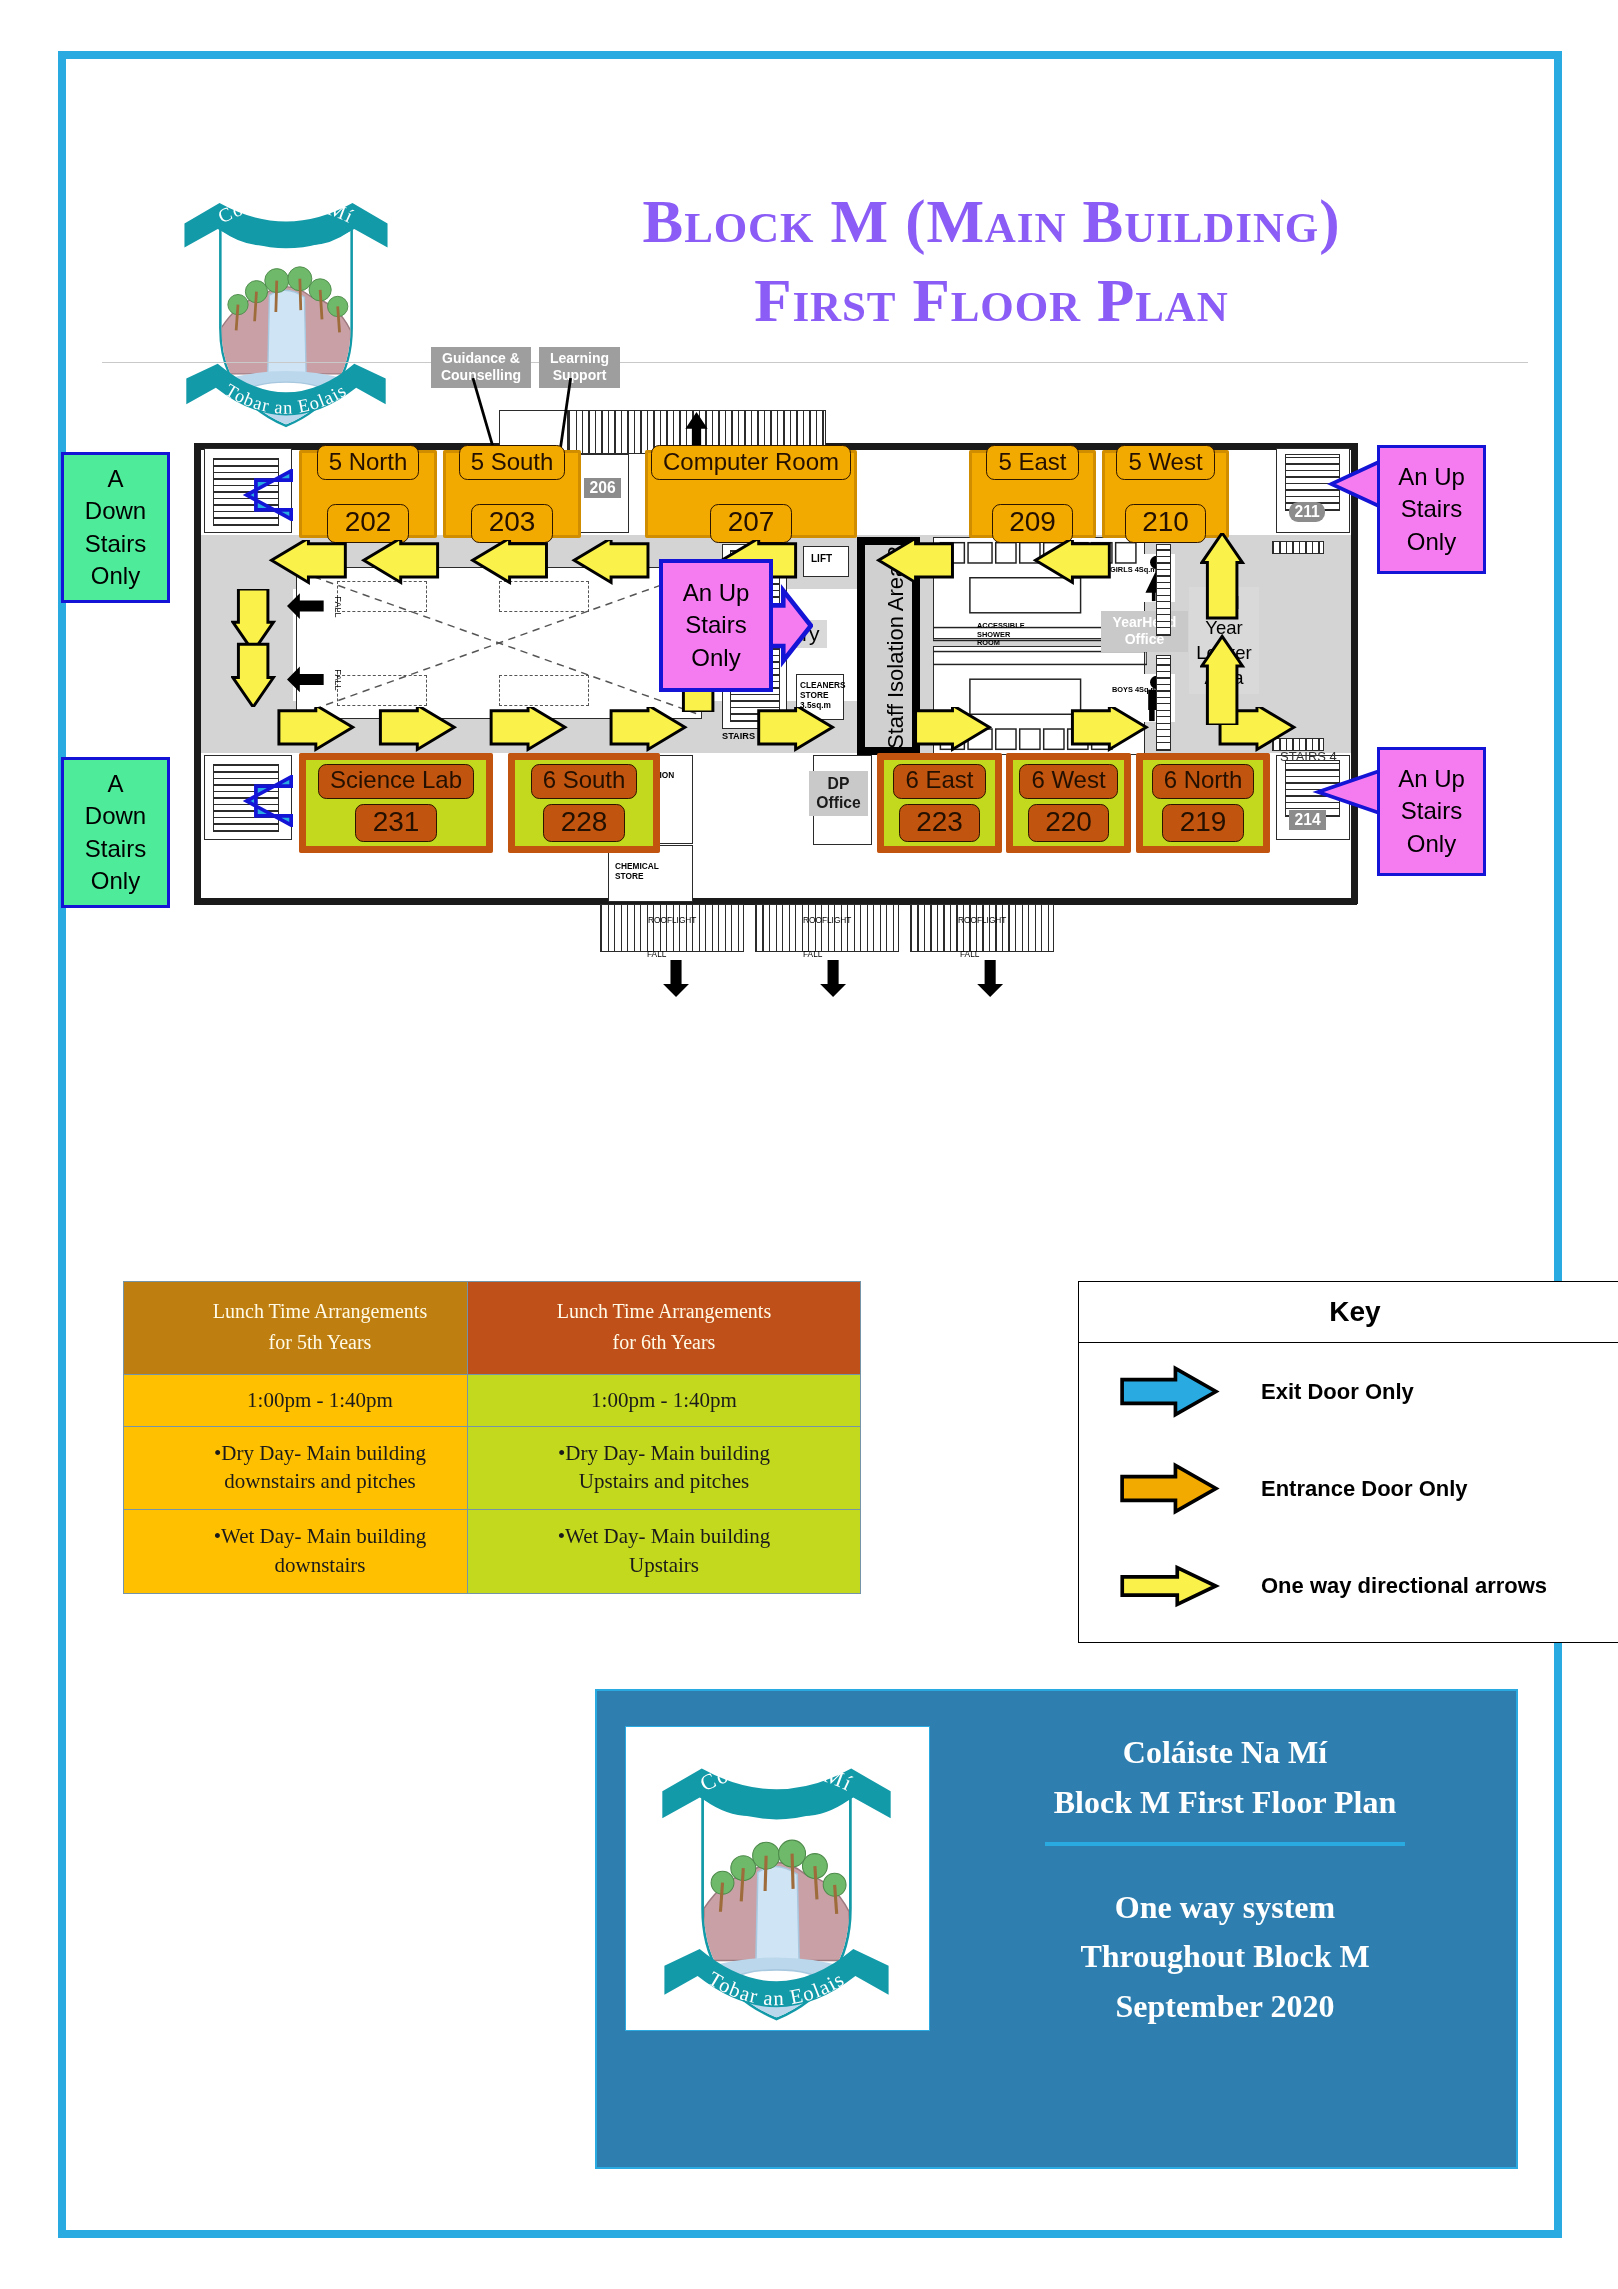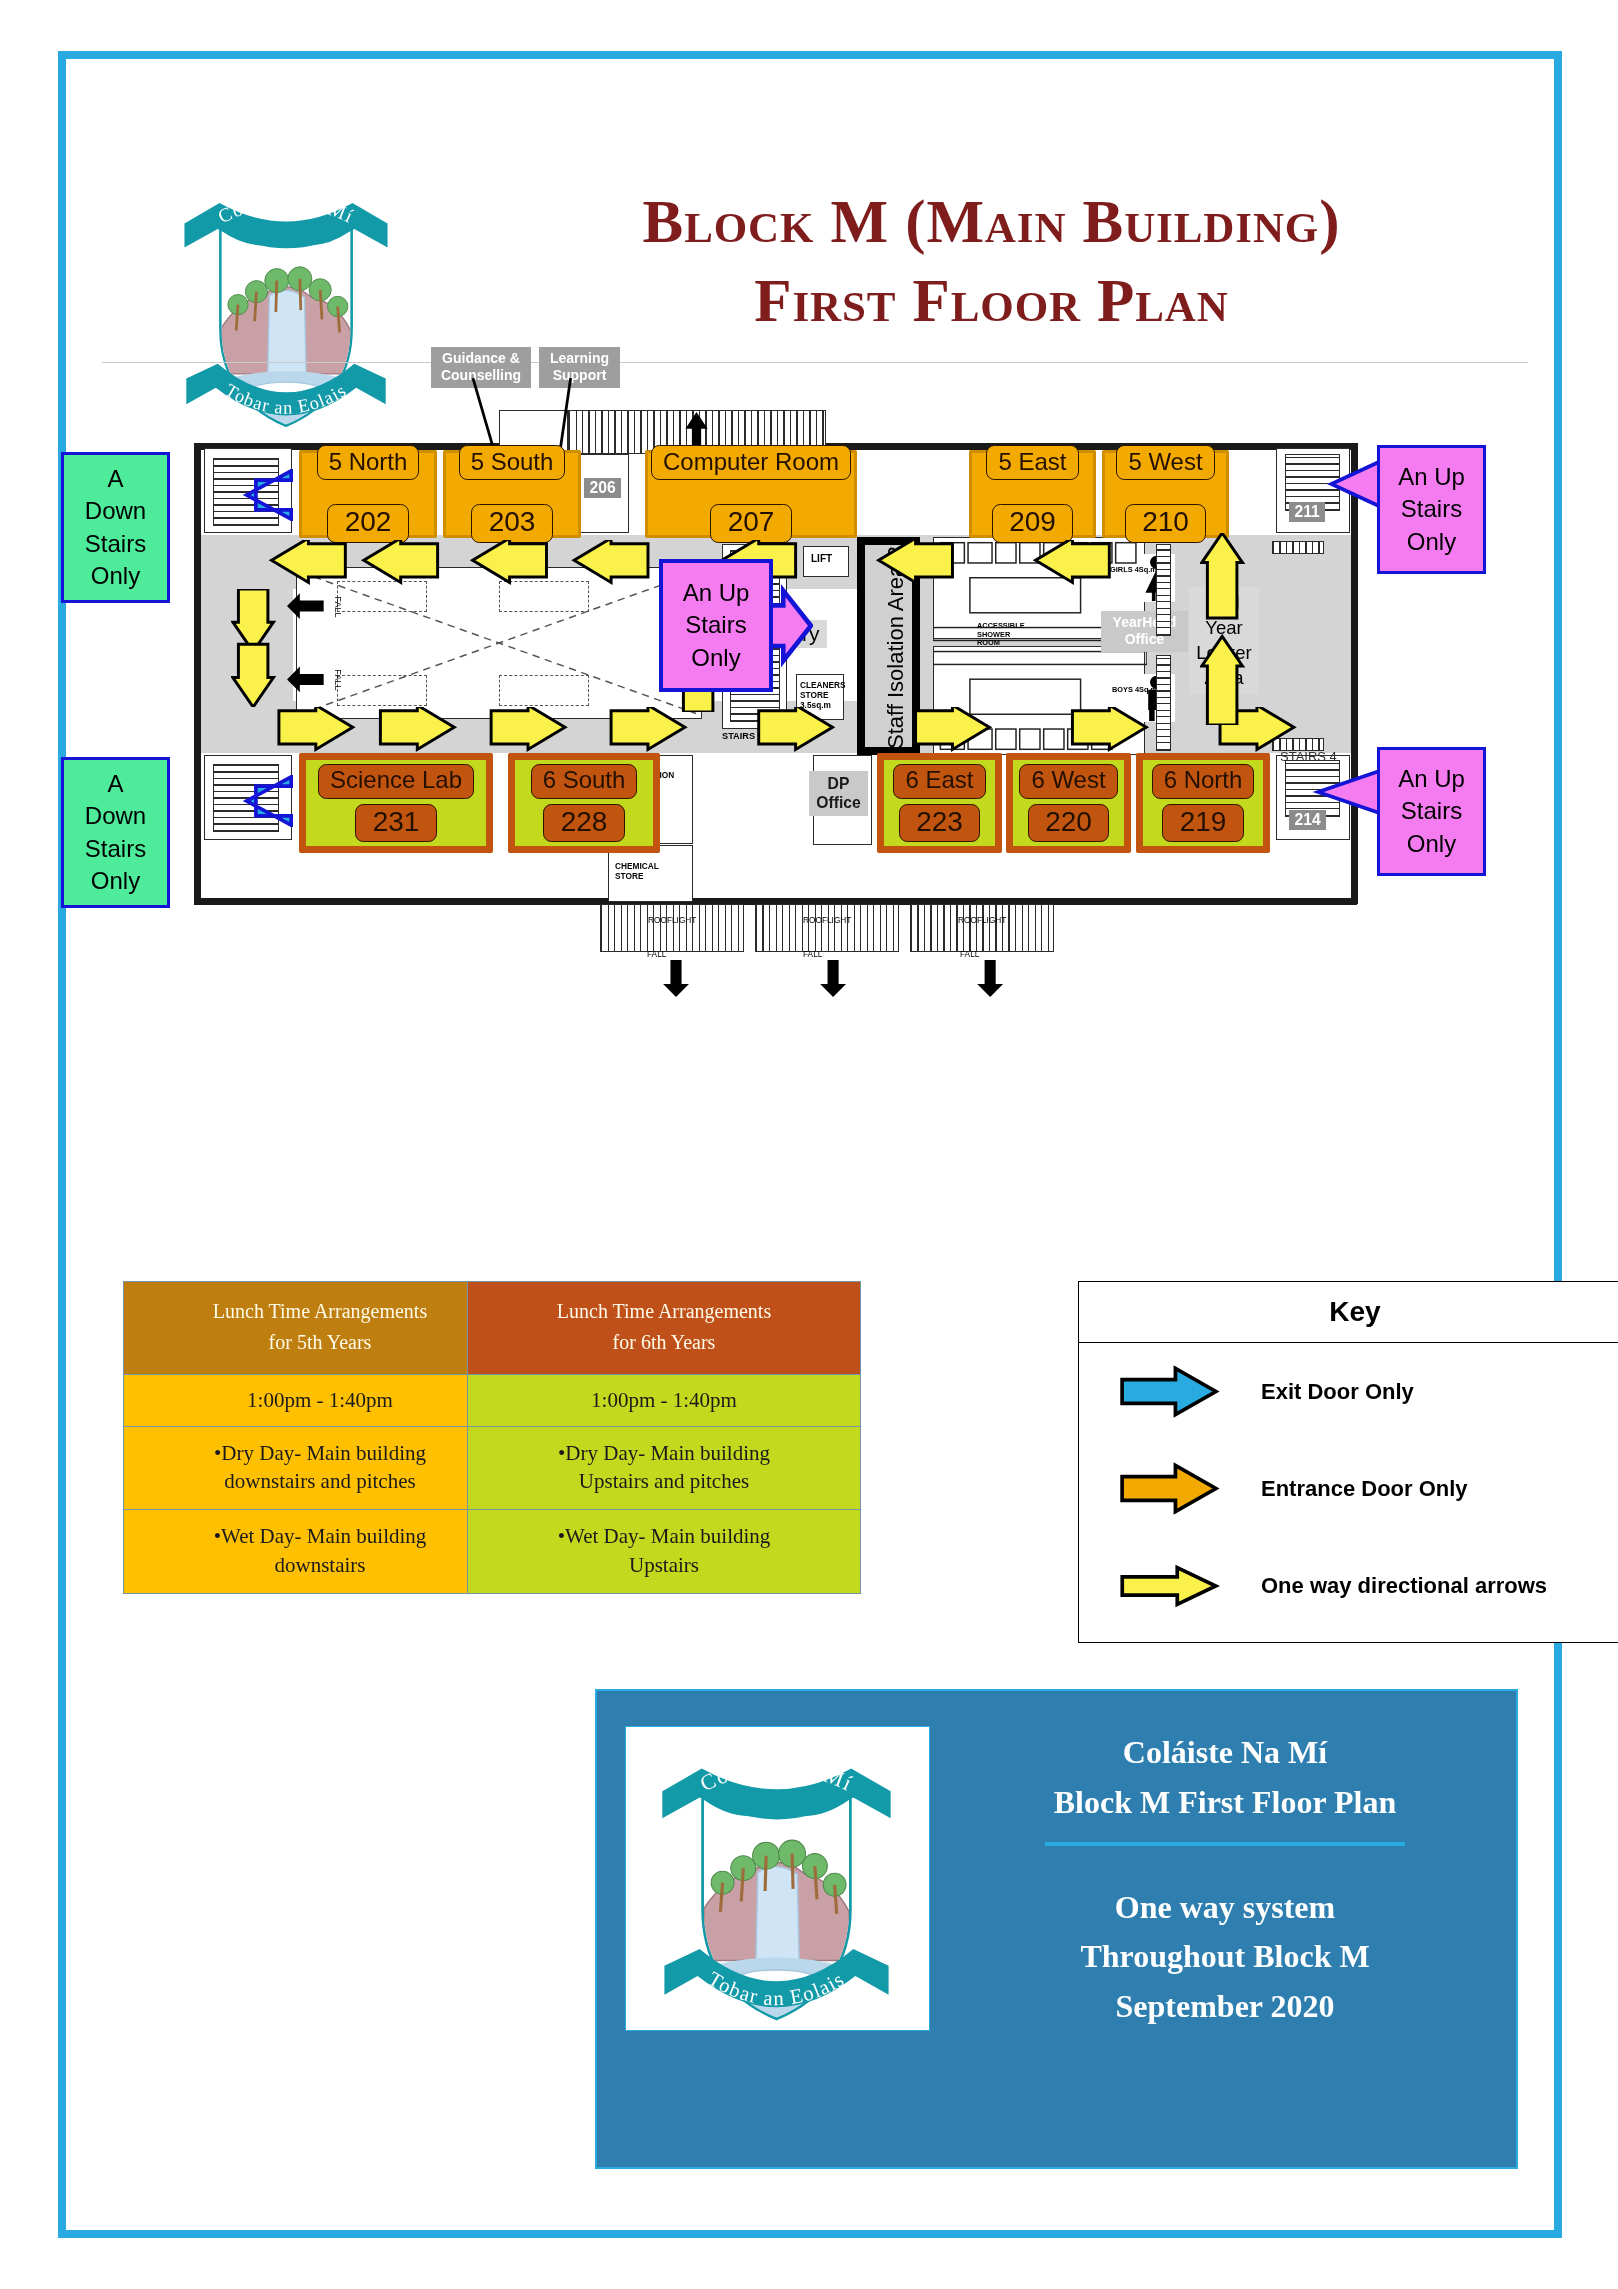--- a/index.html
+++ b/index.html
@@ -23,21 +23,21 @@
   }
 
   
   #header { position:absolute; left:83px; top:78px; width:1458px; height:277px; }
   #crest-top { position:absolute; left:83px; top:88px; width:240px; height:268px; }
   #title-block {
     position:absolute; left:341px; top:111px; width:1135px; text-align:center;
   }
   .title-line {
     font-family:"Liberation Serif", serif;
-    font-weight:bold; color:#7f1d1d; letter-spacing:0.9px;
+    font-weight:bold; color:#8b5cf6; letter-spacing:0.9px;
     line-height:1.08;
   }
   #title1 { font-size:61px; font-variant:small-caps; }
   #title2 { font-size:61px; font-variant:small-caps; margin-top:13px; }
   #hrule { position:absolute; left:102px; top:362px; width:1426px; height:0.9px; background:#c9c9c9; }
 
   
   #plan { position:absolute; left:102px; top:369px; width:1426px; height:904px; }
 
   
@@ -244,21 +244,21 @@
       <polygon points="84,122 76,104 92,104" fill="#000"></polygon>
       <line x1="158" y1="0" x2="142" y2="110" stroke="#000" stroke-width="3"></line>
       <polygon points="141,122 133,104 149,104" fill="#000"></polygon>
     </svg>
 
     <div class="white" style="left:626px; top:79px; width:39px; height:85px;"></div>
     <div class="plabel" style="left:629px; top:103px; font-size:7.4px; color:#333; width:33px; line-height:1.15;">STORE 10.8sq.m</div>
 
     <div class="white" style="left:1174px; top:79px; width:74px; height:85px;"></div>
     <div class="hatchh" style="left:1183px; top:85px; width:55px; height:57px;"></div>
-    <div class="plabel bg" style="left:1187px; top:133px; font-size:15.7px; font-weight:bold; color:#fff; background:#8c8c8c; padding:0.9px 5.5px;">211</div>
+    <div class="plabel bg" style="left:1187px; top:133px; font-size:15.7px; font-weight:bold; color:#fff; background:#8c8c8c; padding:0.9px 5.5px;border-radius:9px;">211</div>
     <div class="plabel" style="left:1180px; top:177px; font-size:7.4px; color:#333;">HALL BLDG</div>
 
     <div class="white" style="left:1174px; top:386px; width:74px; height:85px;"></div>
     <div class="hatchh" style="left:1183px; top:391px; width:55px; height:57px;"></div>
     <div class="plabel bg" style="left:1187px; top:441px; font-size:15.7px; font-weight:bold; color:#fff; background:#8c8c8c; padding:0.9px 5.5px;">214</div>
     <div class="plabel" style="left:1178px; top:380px; font-size:13px; color:#333;">STAIRS 4</div>
 
     <div class="white" style="left:620px; top:175px; width:65px; height:185px;"></div>
     <div class="hatchh" style="left:628px; top:181px; width:50px; height:172px;"></div>
     <div class="plabel" style="left:620px; top:362px; font-size:9.2px; font-weight:bold;">STAIRS 5</div>

